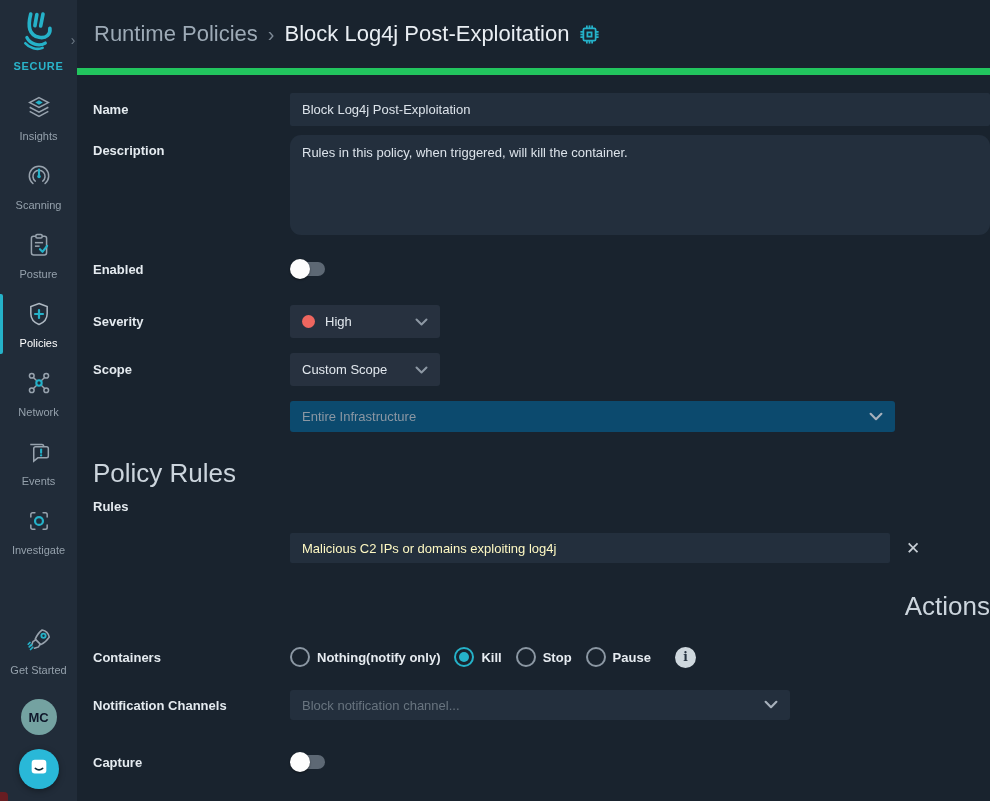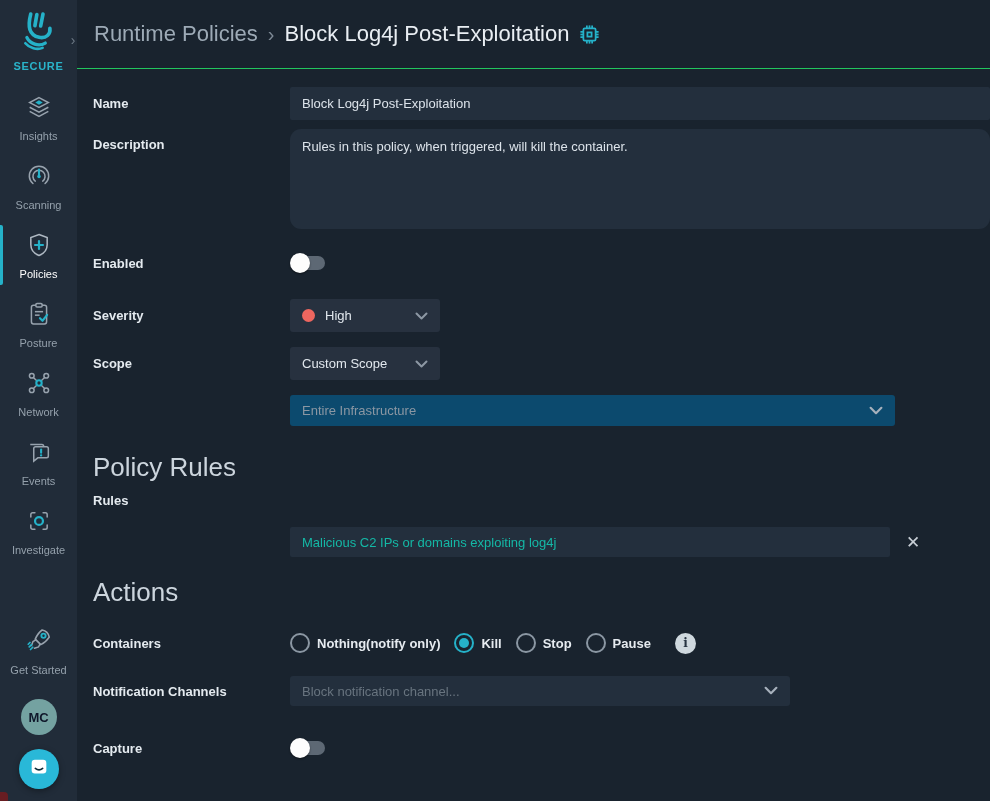--- a/index.html
+++ b/index.html
@@ -15,21 +15,21 @@
   .nav-label{font-size:11px;color:#95a1ac;}
   .nav-item.active .nav-label{color:#ffffff;}
   .nav-item.active::before{content:"";position:absolute;left:0;top:1px;bottom:1px;width:3px;background:#25b2c9;border-radius:0 2px 2px 0;}
   .side-spacer{flex:1;}
   .avatar{width:36px;height:36px;border-radius:50%;background:#74a2a1;color:#0f172a;font-size:13px;font-weight:700;display:flex;align-items:center;justify-content:center;margin:10px 0 14px;cursor:pointer;}
   .chat-btn{width:40px;height:40px;border-radius:50%;background:#29b8d8;display:flex;align-items:center;justify-content:center;margin-bottom:12px;cursor:pointer;box-shadow:0 2px 6px rgba(0,0,0,.35);}
   .red-sliver{position:absolute;left:0;bottom:0;width:8px;height:9px;background:#671d22;border-radius:0 4px 0 0;}
 
   
   .main{flex:1;display:flex;flex-direction:column;min-width:0;}
-  .header{height:68px;flex-shrink:0;display:flex;align-items:center;padding-left:17px;border-bottom:1px solid #22c55e;}
+  .header{height:68px;flex-shrink:0;display:flex;align-items:center;padding-left:17px;border-bottom:7px solid #22c55e;}
   .crumb{font-size:22px;color:#9daab6;cursor:pointer;}
   .crumb-sep{font-size:20px;color:#7e8a96;margin:0 10px;}
   .page-title{font-size:22px;color:#e9eef3;}
   .chip-icon{margin-left:10px;display:flex;}
 
   .content{flex:1;min-width:0;}
   .frow{display:flex;align-items:center;padding-left:16px;}
   .flabel{width:197px;flex-shrink:0;font-size:13px;font-weight:700;color:#e4eaef;}
   .fcontrol{flex:1;min-width:0;display:flex;align-items:center;}
   .top-align{align-items:flex-start;}
@@ -46,21 +46,21 @@
   .select-wide{width:605px;height:31px;background:#0c4a6e;justify-content:space-between;}
   .muted-text{font-size:13px;color:#8b97a3;}
   .select-notif{width:500px;height:30px;background:#232f3d;justify-content:space-between;}
   .placeholder-text{font-size:13px;color:#68747f;}
 
   .section-title{font-size:26px;font-weight:400;color:#ccd5dd;padding-left:16px;}
 
   .link-btn{display:flex;align-items:center;gap:9px;font-size:13px;font-weight:700;color:#e8edf2;cursor:pointer;}
   .btn-gap{margin-right:32px;}
 
-  .rule-item{width:600px;height:30px;background:#232f3d;border-radius:2px;display:flex;align-items:center;padding:0 12px;box-sizing:border-box;font-size:13px;color:#14b8a6;cursor:pointer;}
+  .rule-item{width:600px;height:30px;background:#232f3d;border-radius:2px;display:flex;align-items:center;padding:0 12px;box-sizing:border-box;font-size:13px;color:#fef9c3;cursor:pointer;}
   .close-x{margin-left:16px;color:#c7ced5;font-size:17px;font-weight:700;cursor:pointer;line-height:1;}
 
   .switch{position:relative;width:37px;height:20px;cursor:pointer;flex-shrink:0;}
   .switch .track{position:absolute;left:4px;top:3px;width:31px;height:14px;border-radius:7px;background:#5d6874;}
   .switch .knob{position:absolute;left:0;top:0;width:20px;height:20px;border-radius:50%;background:#fdfdfd;box-shadow:0 1px 2px rgba(0,0,0,.45);}
 
   .radio-group{display:flex;align-items:center;}
   .radio-opt{display:flex;align-items:center;gap:7px;margin-right:14px;cursor:pointer;}
   .radio{width:16px;height:16px;border:2px solid #8b97a3;border-radius:50%;box-sizing:content-box;position:relative;flex-shrink:0;}
   .radio-opt.selected .radio{border-color:#25b2c9;}
@@ -105,42 +105,42 @@
         <svg width="28" height="28" viewBox="0 0 24 24" fill="none">
           <path d="M6.8 18.4 A8.3 8.3 0 1 1 17.2 18.4" stroke="#98a3ae" stroke-width="1.3" stroke-linecap="round"></path>
           <path d="M8.8 16.4 A5.2 5.2 0 1 1 15.2 16.4" stroke="#98a3ae" stroke-width="1.3" stroke-linecap="round"></path>
           <line x1="12" y1="6.5" x2="12" y2="12" stroke="#25b2c9" stroke-width="1.8" stroke-linecap="round"></line>
           <circle cx="12" cy="12.4" r="1.5" fill="#25b2c9"></circle>
         </svg>
       </span>
       <span class="nav-label">Scanning</span>
     </div>
 
-    <div class="nav-item active">
-      <span>
-        <svg width="28" height="28" viewBox="0 0 24 24" fill="none">
-          <path d="M12 3 L19 5.6 V11.8 C19 16.4 16.1 19.4 12 21 C7.9 19.4 5 16.4 5 11.8 V5.6 Z" stroke="#aeb8c2" stroke-width="1.3"></path>
-          <line x1="12" y1="8.6" x2="12" y2="15.4" stroke="#25b2c9" stroke-width="1.9" stroke-linecap="round"></line>
-          <line x1="8.6" y1="12" x2="15.4" y2="12" stroke="#25b2c9" stroke-width="1.9" stroke-linecap="round"></line>
-        </svg>
-      </span>
-      <span class="nav-label">Policies</span>
-    </div>
-
     <div class="nav-item">
       <span>
         <svg width="28" height="28" viewBox="0 0 24 24" fill="none">
           <rect x="5.5" y="4.5" width="13" height="16" rx="1.8" stroke="#98a3ae" stroke-width="1.3"></rect>
           <rect x="9.3" y="3" width="5.4" height="3" rx="1" fill="#212c39" stroke="#98a3ae" stroke-width="1.3"></rect>
           <line x1="8.5" y1="10" x2="15.5" y2="10" stroke="#98a3ae" stroke-width="1.3"></line>
           <line x1="8.5" y1="13" x2="12.5" y2="13" stroke="#98a3ae" stroke-width="1.3"></line>
           <path d="M12.8 15.6 L15 17.8 19 12.8" stroke="#25b2c9" stroke-width="1.8" stroke-linecap="round" stroke-linejoin="round"></path>
         </svg>
       </span>
       <span class="nav-label">Posture</span>
+    </div>
+
+    <div class="nav-item active">
+      <span>
+        <svg width="28" height="28" viewBox="0 0 24 24" fill="none">
+          <path d="M12 3 L19 5.6 V11.8 C19 16.4 16.1 19.4 12 21 C7.9 19.4 5 16.4 5 11.8 V5.6 Z" stroke="#aeb8c2" stroke-width="1.3"></path>
+          <line x1="12" y1="8.6" x2="12" y2="15.4" stroke="#25b2c9" stroke-width="1.9" stroke-linecap="round"></line>
+          <line x1="8.6" y1="12" x2="15.4" y2="12" stroke="#25b2c9" stroke-width="1.9" stroke-linecap="round"></line>
+        </svg>
+      </span>
+      <span class="nav-label">Policies</span>
     </div>
 
     <div class="nav-item">
       <span>
         <svg width="28" height="28" viewBox="0 0 24 24" fill="none">
           <line x1="7" y1="7" x2="10.5" y2="10.5" stroke="#98a3ae" stroke-width="1.2"></line>
           <line x1="17" y1="7" x2="13.5" y2="10.5" stroke="#98a3ae" stroke-width="1.2"></line>
           <line x1="7" y1="17" x2="10.5" y2="13.5" stroke="#98a3ae" stroke-width="1.2"></line>
           <line x1="17" y1="17" x2="13.5" y2="13.5" stroke="#98a3ae" stroke-width="1.2"></line>
           <circle cx="5.8" cy="5.8" r="2" stroke="#98a3ae" stroke-width="1.3"></circle>
@@ -312,21 +312,21 @@
       </div>
 
       <div class="frow" style="margin-top:19px;">
         <div class="flabel"></div>
         <div class="fcontrol">
           <div class="rule-item">Malicious C2 IPs or domains exploiting log4j</div>
           <span class="close-x">✕</span>
         </div>
       </div>
 
-      <div class="section-title" style="margin-top:20px;">Actions</div>
+      <div class="section-title" style="margin-top:28px;text-align:right;">Actions</div>
 
       <div class="frow" style="margin-top:24px;height:22px;">
         <div class="flabel">Containers</div>
         <div class="fcontrol radio-group">
           <span class="radio-opt">
             <span class="radio"></span>
             <span class="radio-text">Nothing(notify only)</span>
           </span>
           <span class="radio-opt selected">
             <span class="radio"></span>

